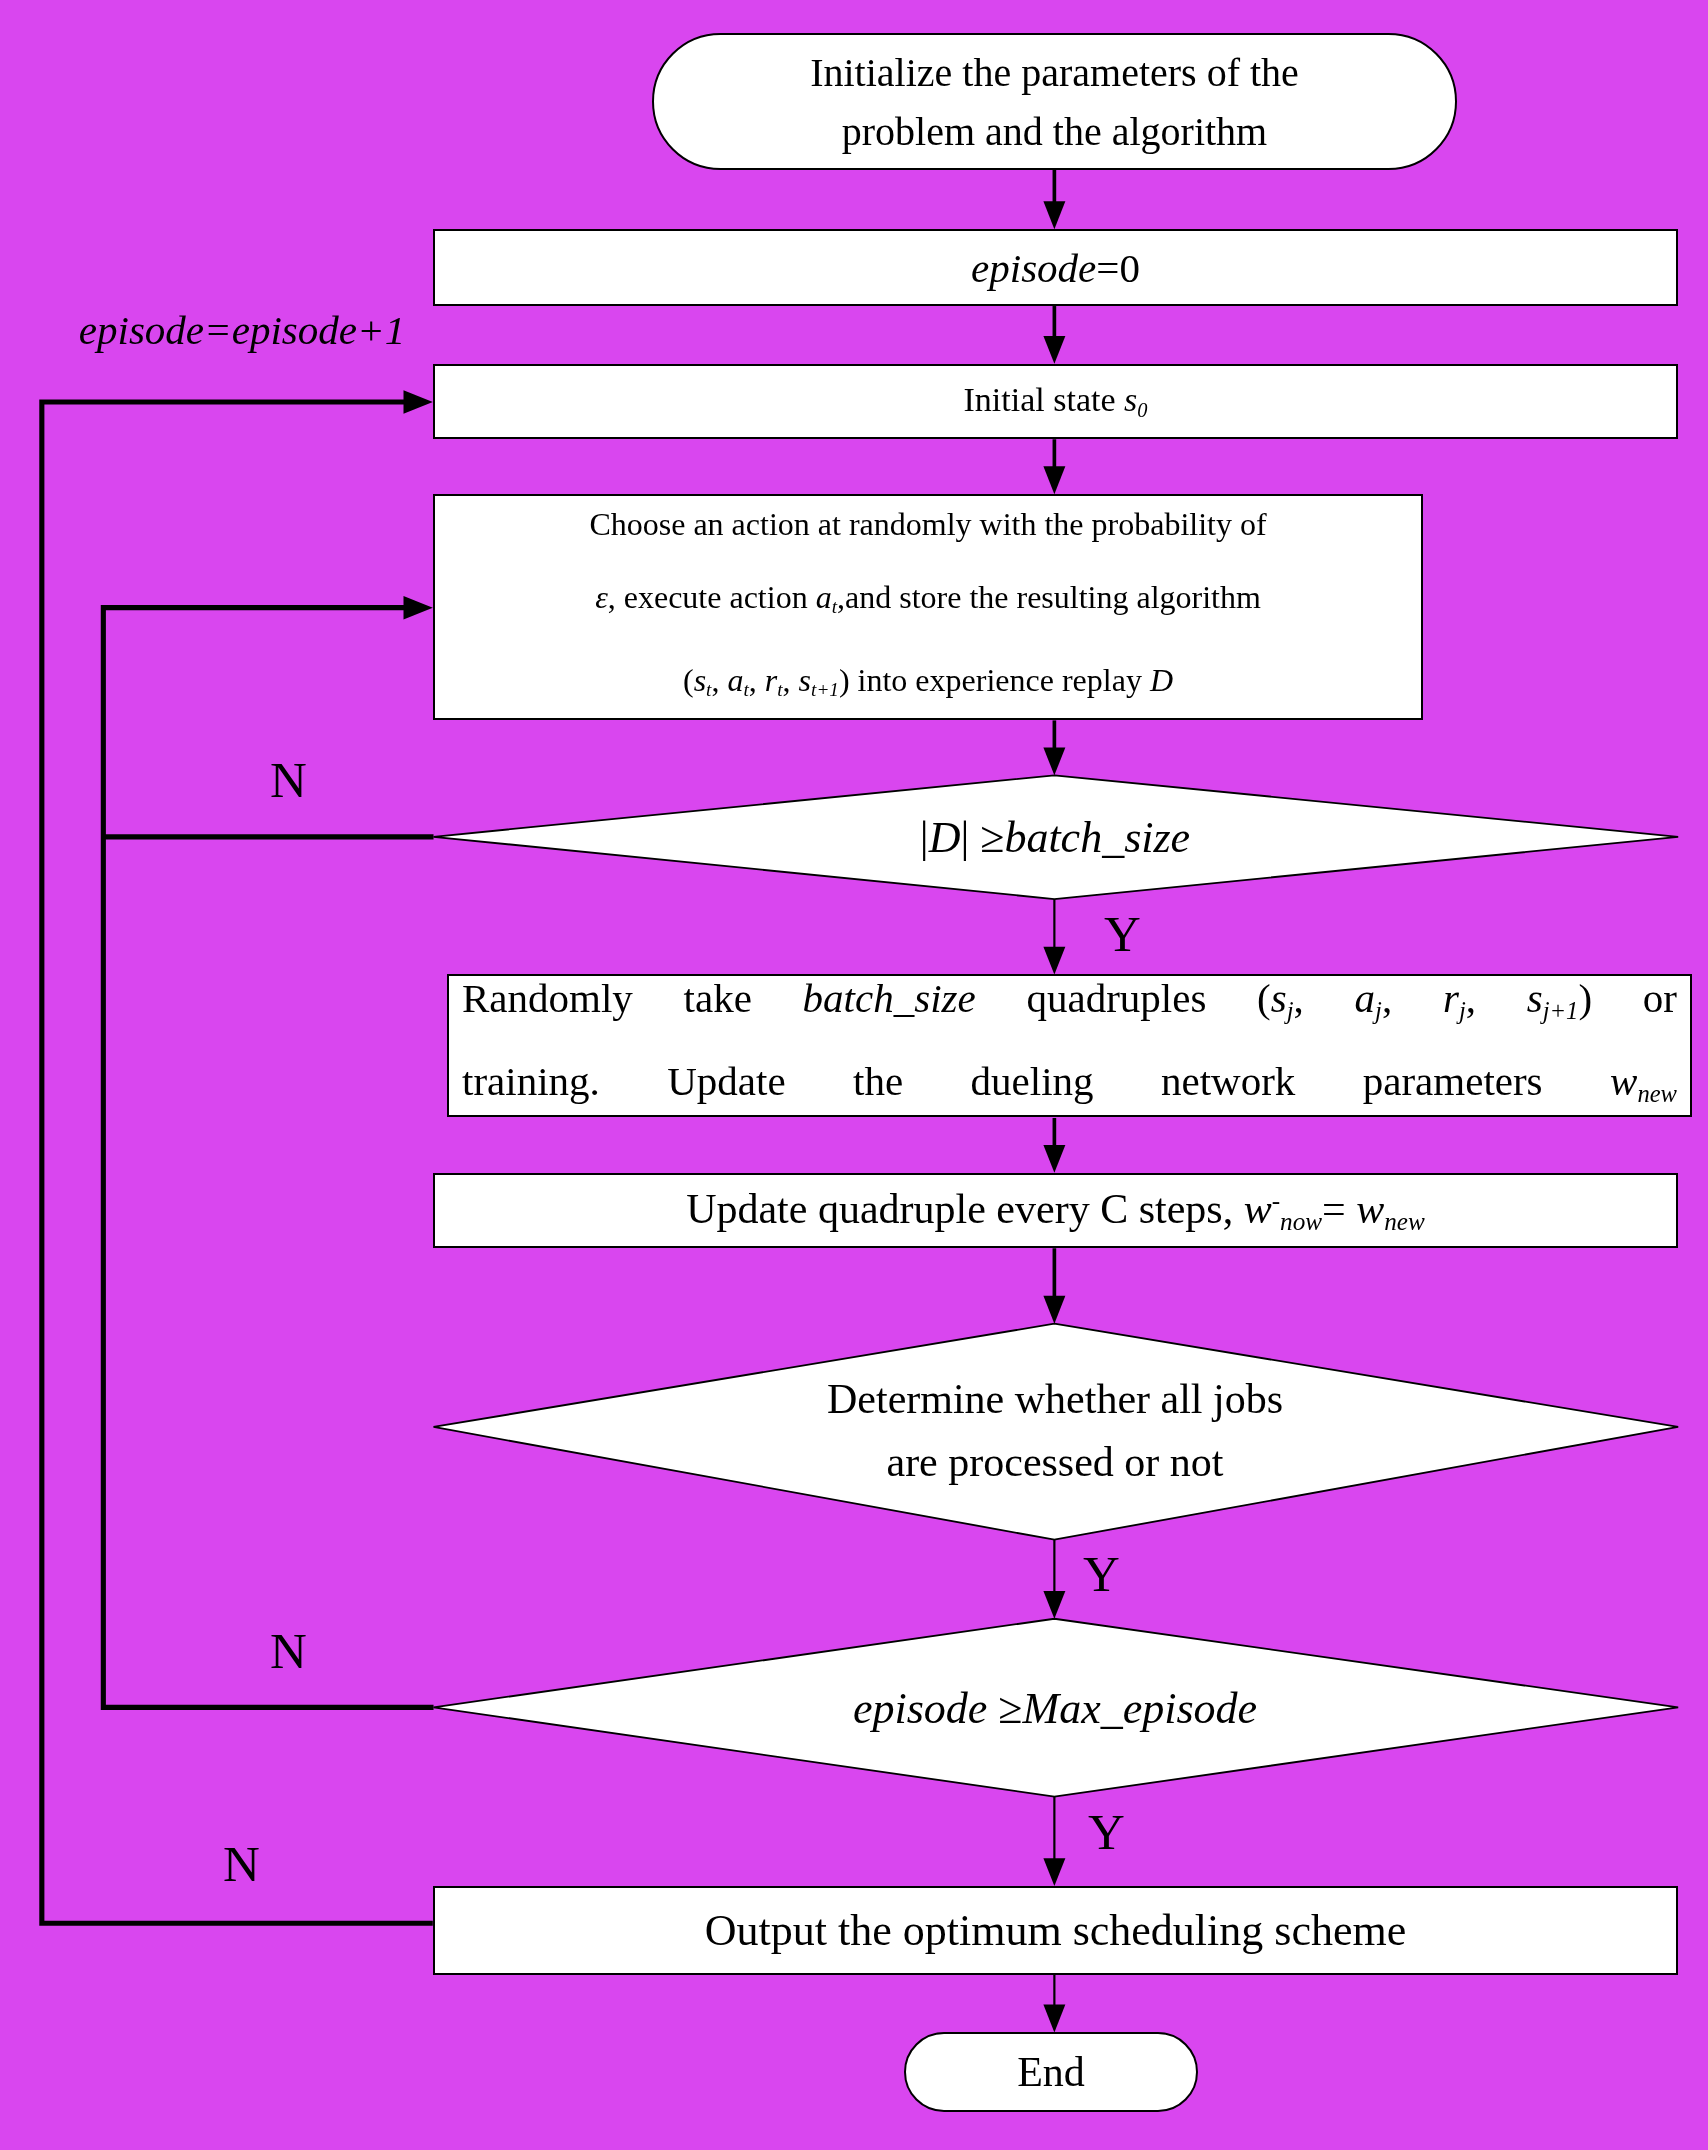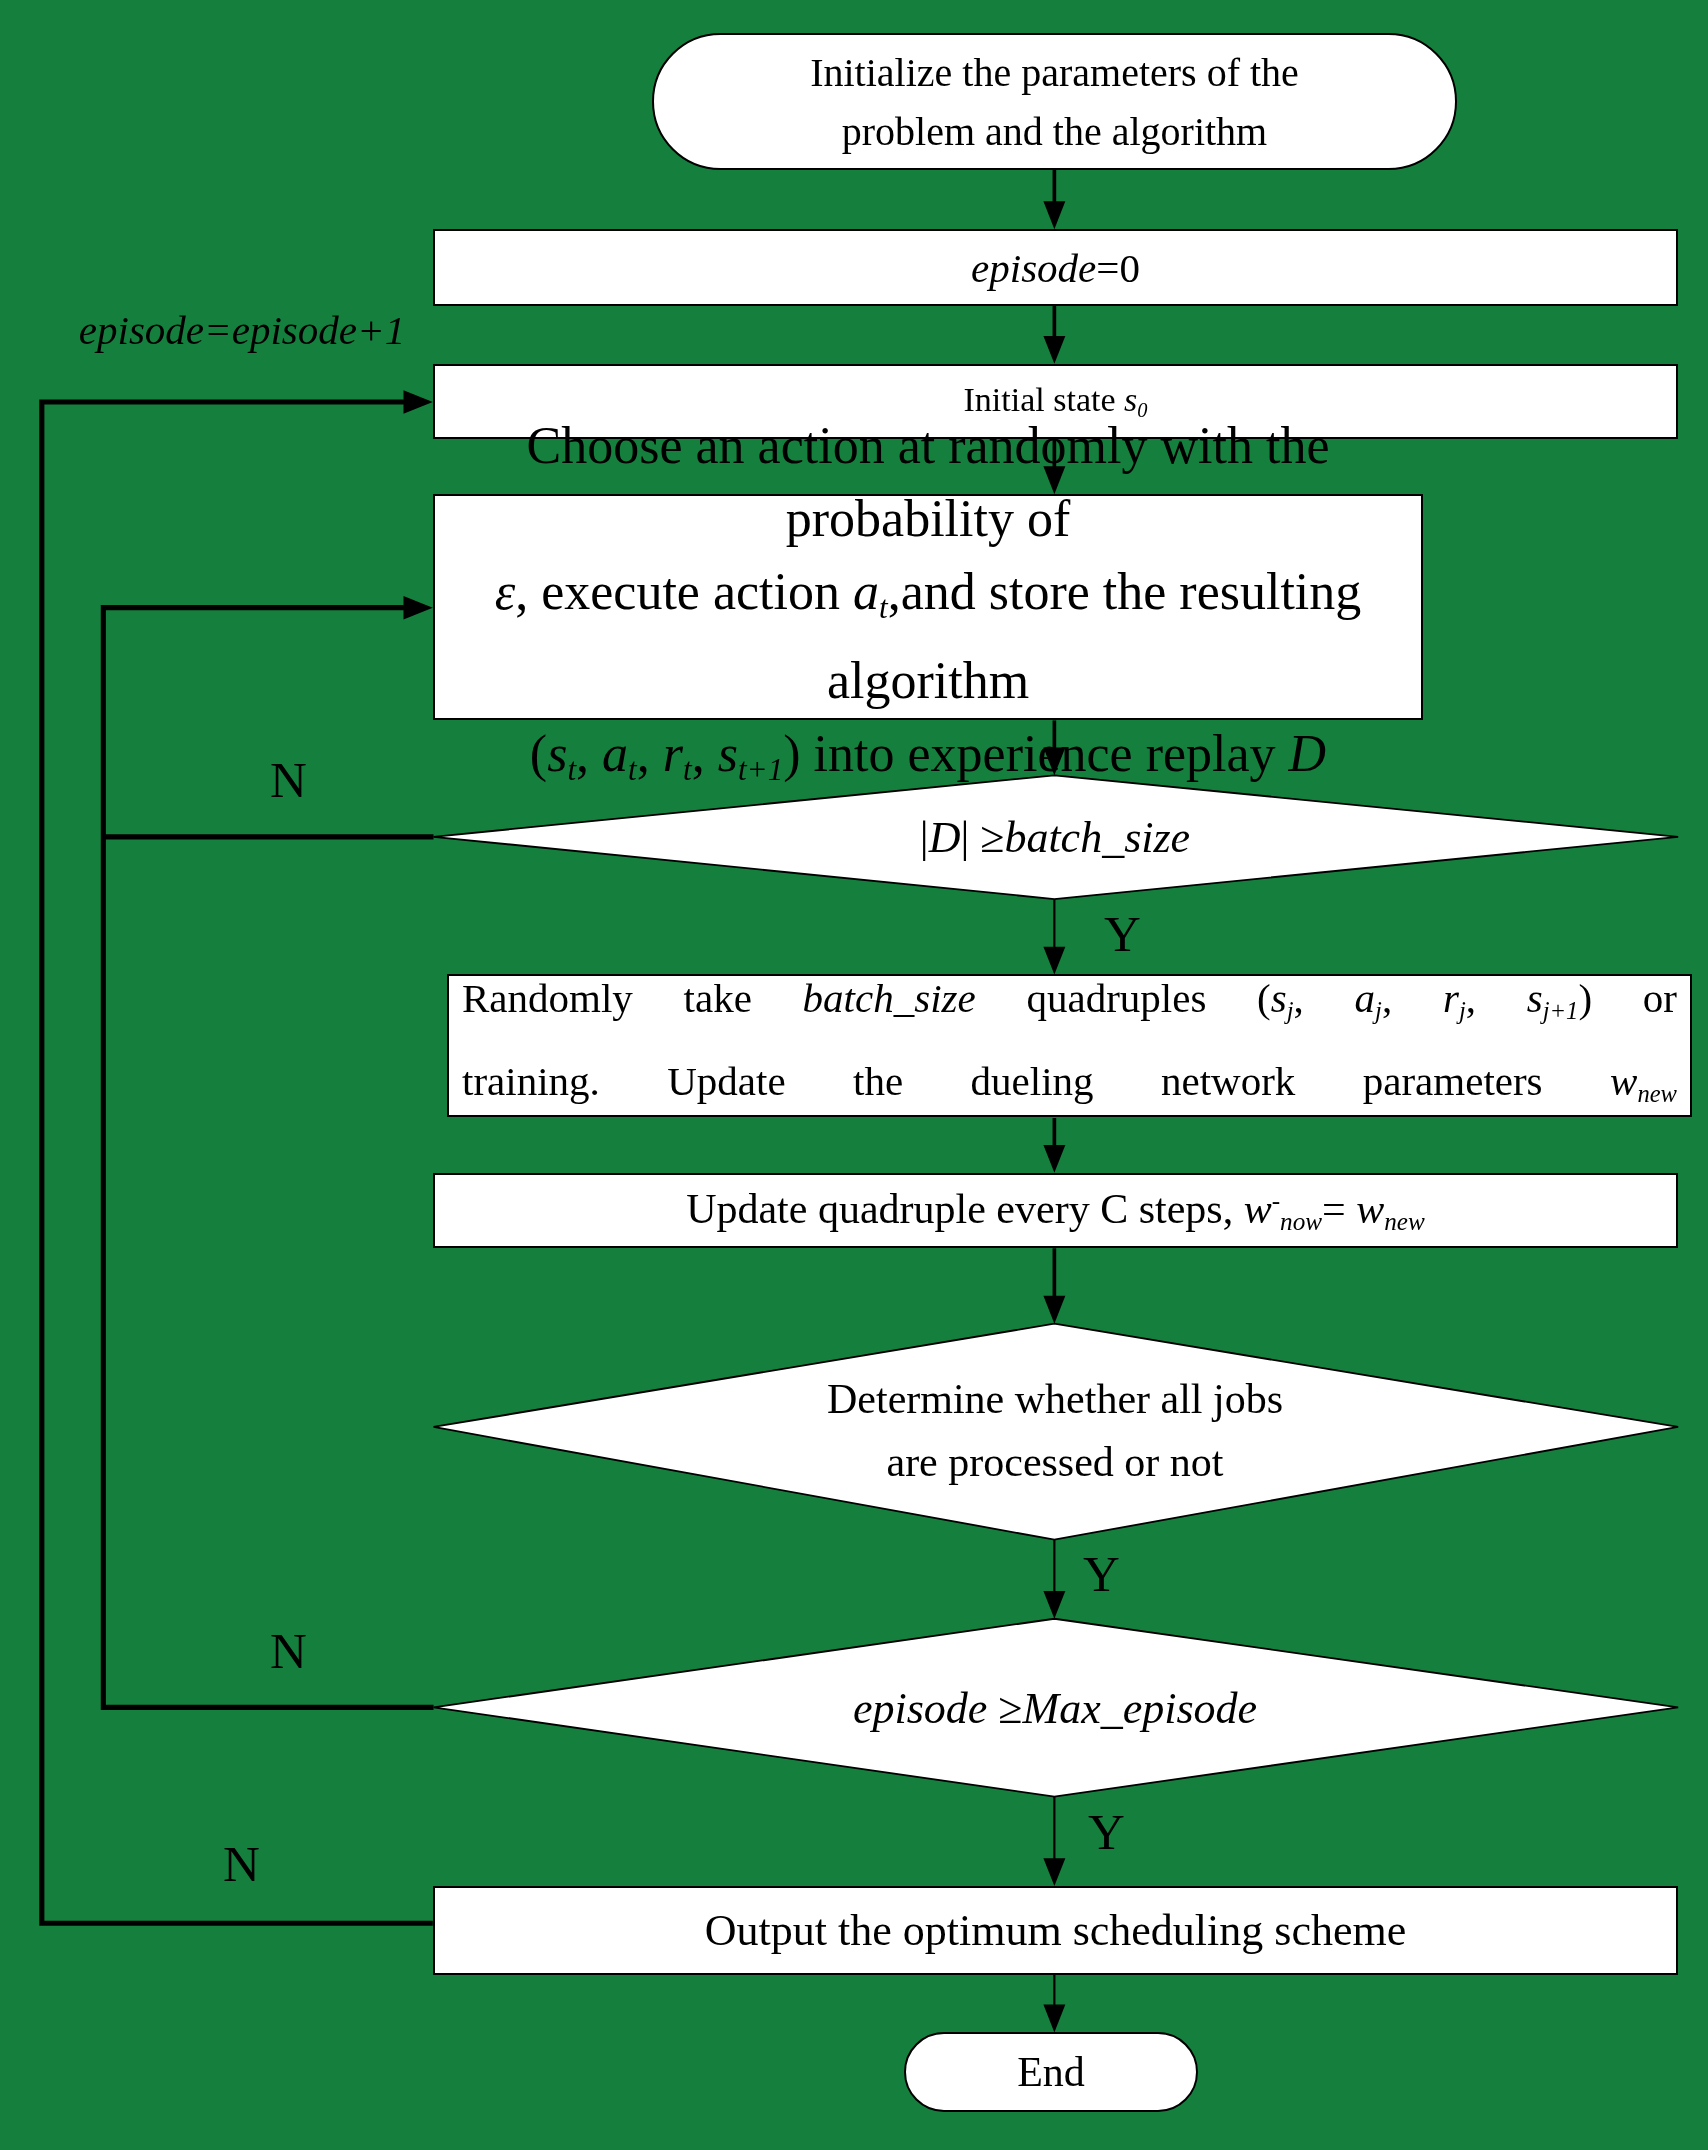--- a/index.html
+++ b/index.html
@@ -1,16 +1,16 @@
 <!DOCTYPE html>
 <html style="font-size:11.7px"><head>
 <meta charset="utf-8">
 <style>
   html,body{margin:0;padding:0;background:#fff}
-  .canvas{position:relative;width:1709px;height:2151px;background:#15803d;
+  .canvas{position:relative;width:1709px;height:2151px;background:#d946ef;
           font-family:"Liberation Serif",serif;color:#000;overflow:hidden}
   svg.wires{position:absolute;left:0;top:0;z-index:1}
   .shape{position:absolute;background:#fff;border:2.2px solid #000;box-sizing:border-box;
          display:flex;flex-direction:column;justify-content:center;align-items:center;z-index:2}
   .stadium{border-radius:70px;border-width:2.9px}
   .endcap{border-radius:41px;border-width:2.2px}
   .textblock{position:absolute;display:flex;flex-direction:column;justify-content:center;
              z-index:3}
   .rich{width:100%;text-align:center}
   .tline{display:block}
@@ -82,21 +82,21 @@
         <div class="tline"><span class="rs-i">episode</span><span>=0</span></div>
       </div>
   </div>
 
   <div class="shape" style="left:433px;top:364px;width:1245px;height:75px;font-size:34px">
     <div class="rich">
         <div class="tline"><span>Initial state </span><span class="rs-i">s</span><span class="rs-sub">0</span></div>
       </div>
   </div>
 
-  <div class="shape" style="left:433px;top:494px;width:990px;height:226px;font-size:52px;line-height:73px">
+  <div class="shape" style="left:433px;top:494px;width:990px;height:226px;font-size:32px;line-height:73px">
     <div class="rich">
         <div class="tline"><span>Choose an action at randomly with the probability of</span></div>
         <div class="tline"><span class="rs-i">ε</span><span>, execute action </span><span class="rs-i">a</span><span class="rs-sub">t</span><span>,and store the resulting algorithm</span></div>
         <div class="tline"><span>(</span><span class="rs-i">s</span><span class="rs-sub">t</span><span>, </span><span class="rs-i">a</span><span class="rs-sub">t</span><span>, </span><span class="rs-i">r</span><span class="rs-sub">t</span><span>, </span><span class="rs-i">s</span><span class="rs-sub">t+1</span><span>) into experience replay </span><span class="rs-i">D</span></div>
       </div>
   </div>
 
   <div class="shape" style="left:447px;top:974px;width:1245px;height:143px;font-size:41px;line-height:71px">
     <div class="rich justify">
         <div class="tline"><span>Randomly take </span><span class="rs-i">batch_size</span><span> quadruples (</span><span class="rs-i">s</span><span class="rs-sub">j</span><span>, </span><span class="rs-i">a</span><span class="rs-sub">j</span><span>, </span><span class="rs-i">r</span><span class="rs-sub">j</span><span>, </span><span class="rs-i">s</span><span class="rs-sub">j+1</span><span>) or</span></div>

